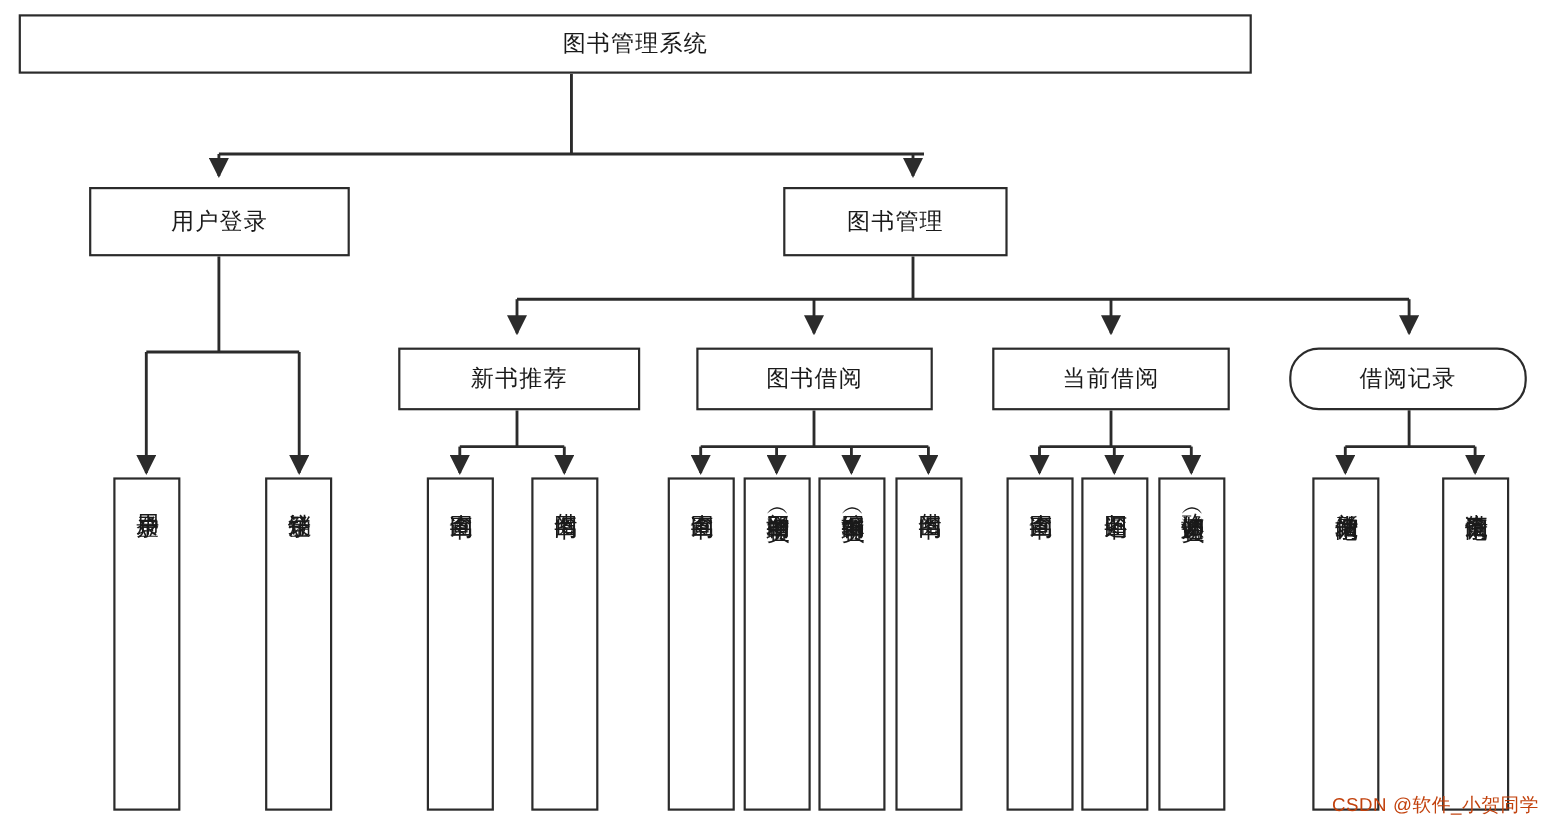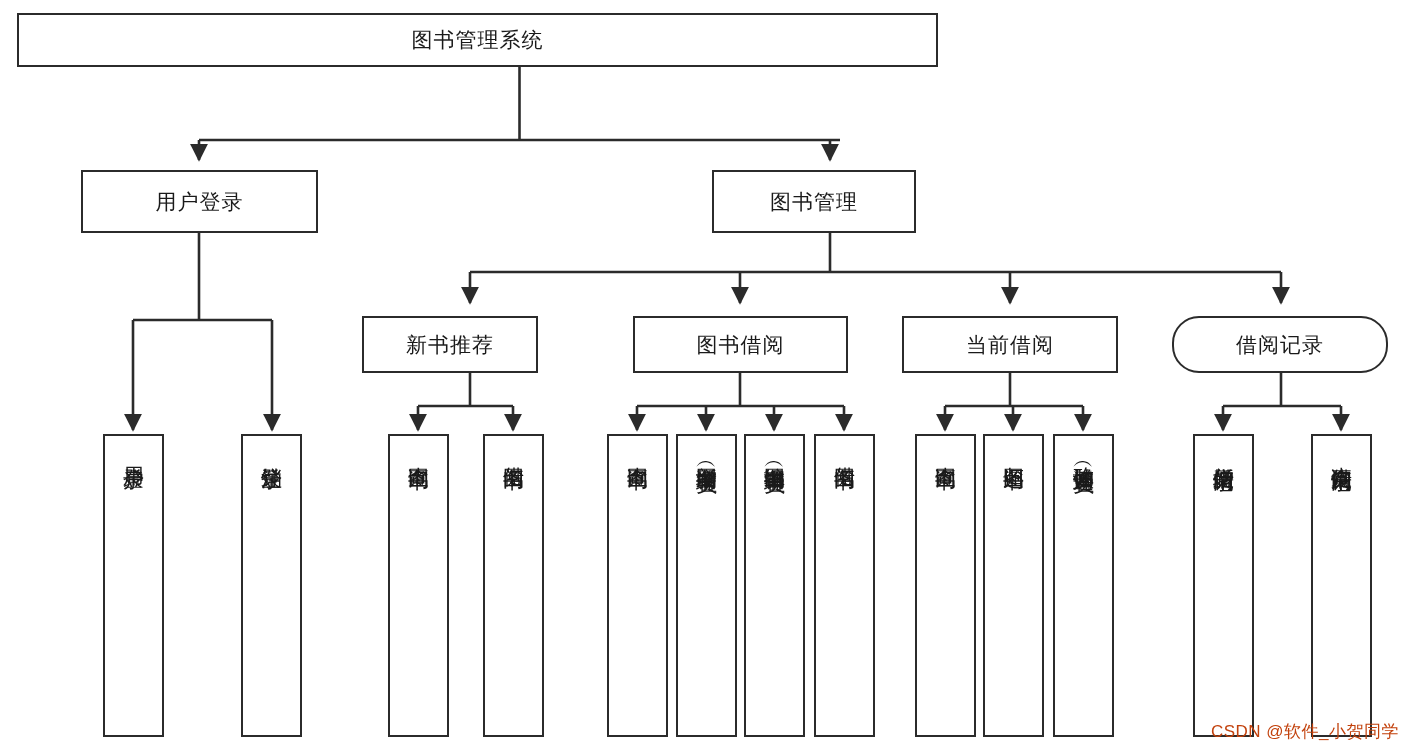--- a/index.html
+++ b/index.html
@@ -113,32 +113,32 @@
       <path d="M 1013 406 L 1013 430" marker-end="url(#arrow)"></path>
       <path d="M 1083 406 L 1083 430" marker-end="url(#arrow)"></path>
 
       <path d="M 1281 373 L 1281 406"></path>
       <path d="M 1223 406 L 1341 406"></path>
       <path d="M 1223 406 L 1223 430" marker-end="url(#arrow)"></path>
       <path d="M 1341 406 L 1341 430" marker-end="url(#arrow)"></path>
     </g>
   </svg>
 
-  <div class="node h" style="left:17px; top:13px; width:921px; height:54px;">
+  <div class="node h" style="left:17px; top:13px; width:1121px; height:54px;">
     <span>图书管理系统</span>
   </div>
 
   <div class="node h" style="left:81px; top:170px; width:237px; height:63px;">
     <span>用户登录</span>
   </div>
   <div class="node h" style="left:712px; top:170px; width:204px; height:63px;">
     <span>图书管理</span>
   </div>
 
-  <div class="node h" style="left:362px; top:316px; width:176px; height:57px;">
+  <div class="node h" style="left:362px; top:316px; width:220px; height:57px;">
     <span>新书推荐</span>
   </div>
   <div class="node h" style="left:902px; top:316px; width:216px; height:57px;">
     <span>当前借阅</span>
   </div>
   <div class="node h" style="left:633px; top:316px; width:215px; height:57px;">
     <span>图书借阅</span>
   </div>
   <div class="node h" style="left:1172px; top:316px; width:216px; height:57px;border-radius:27px;">
     <span>借阅记录</span>

